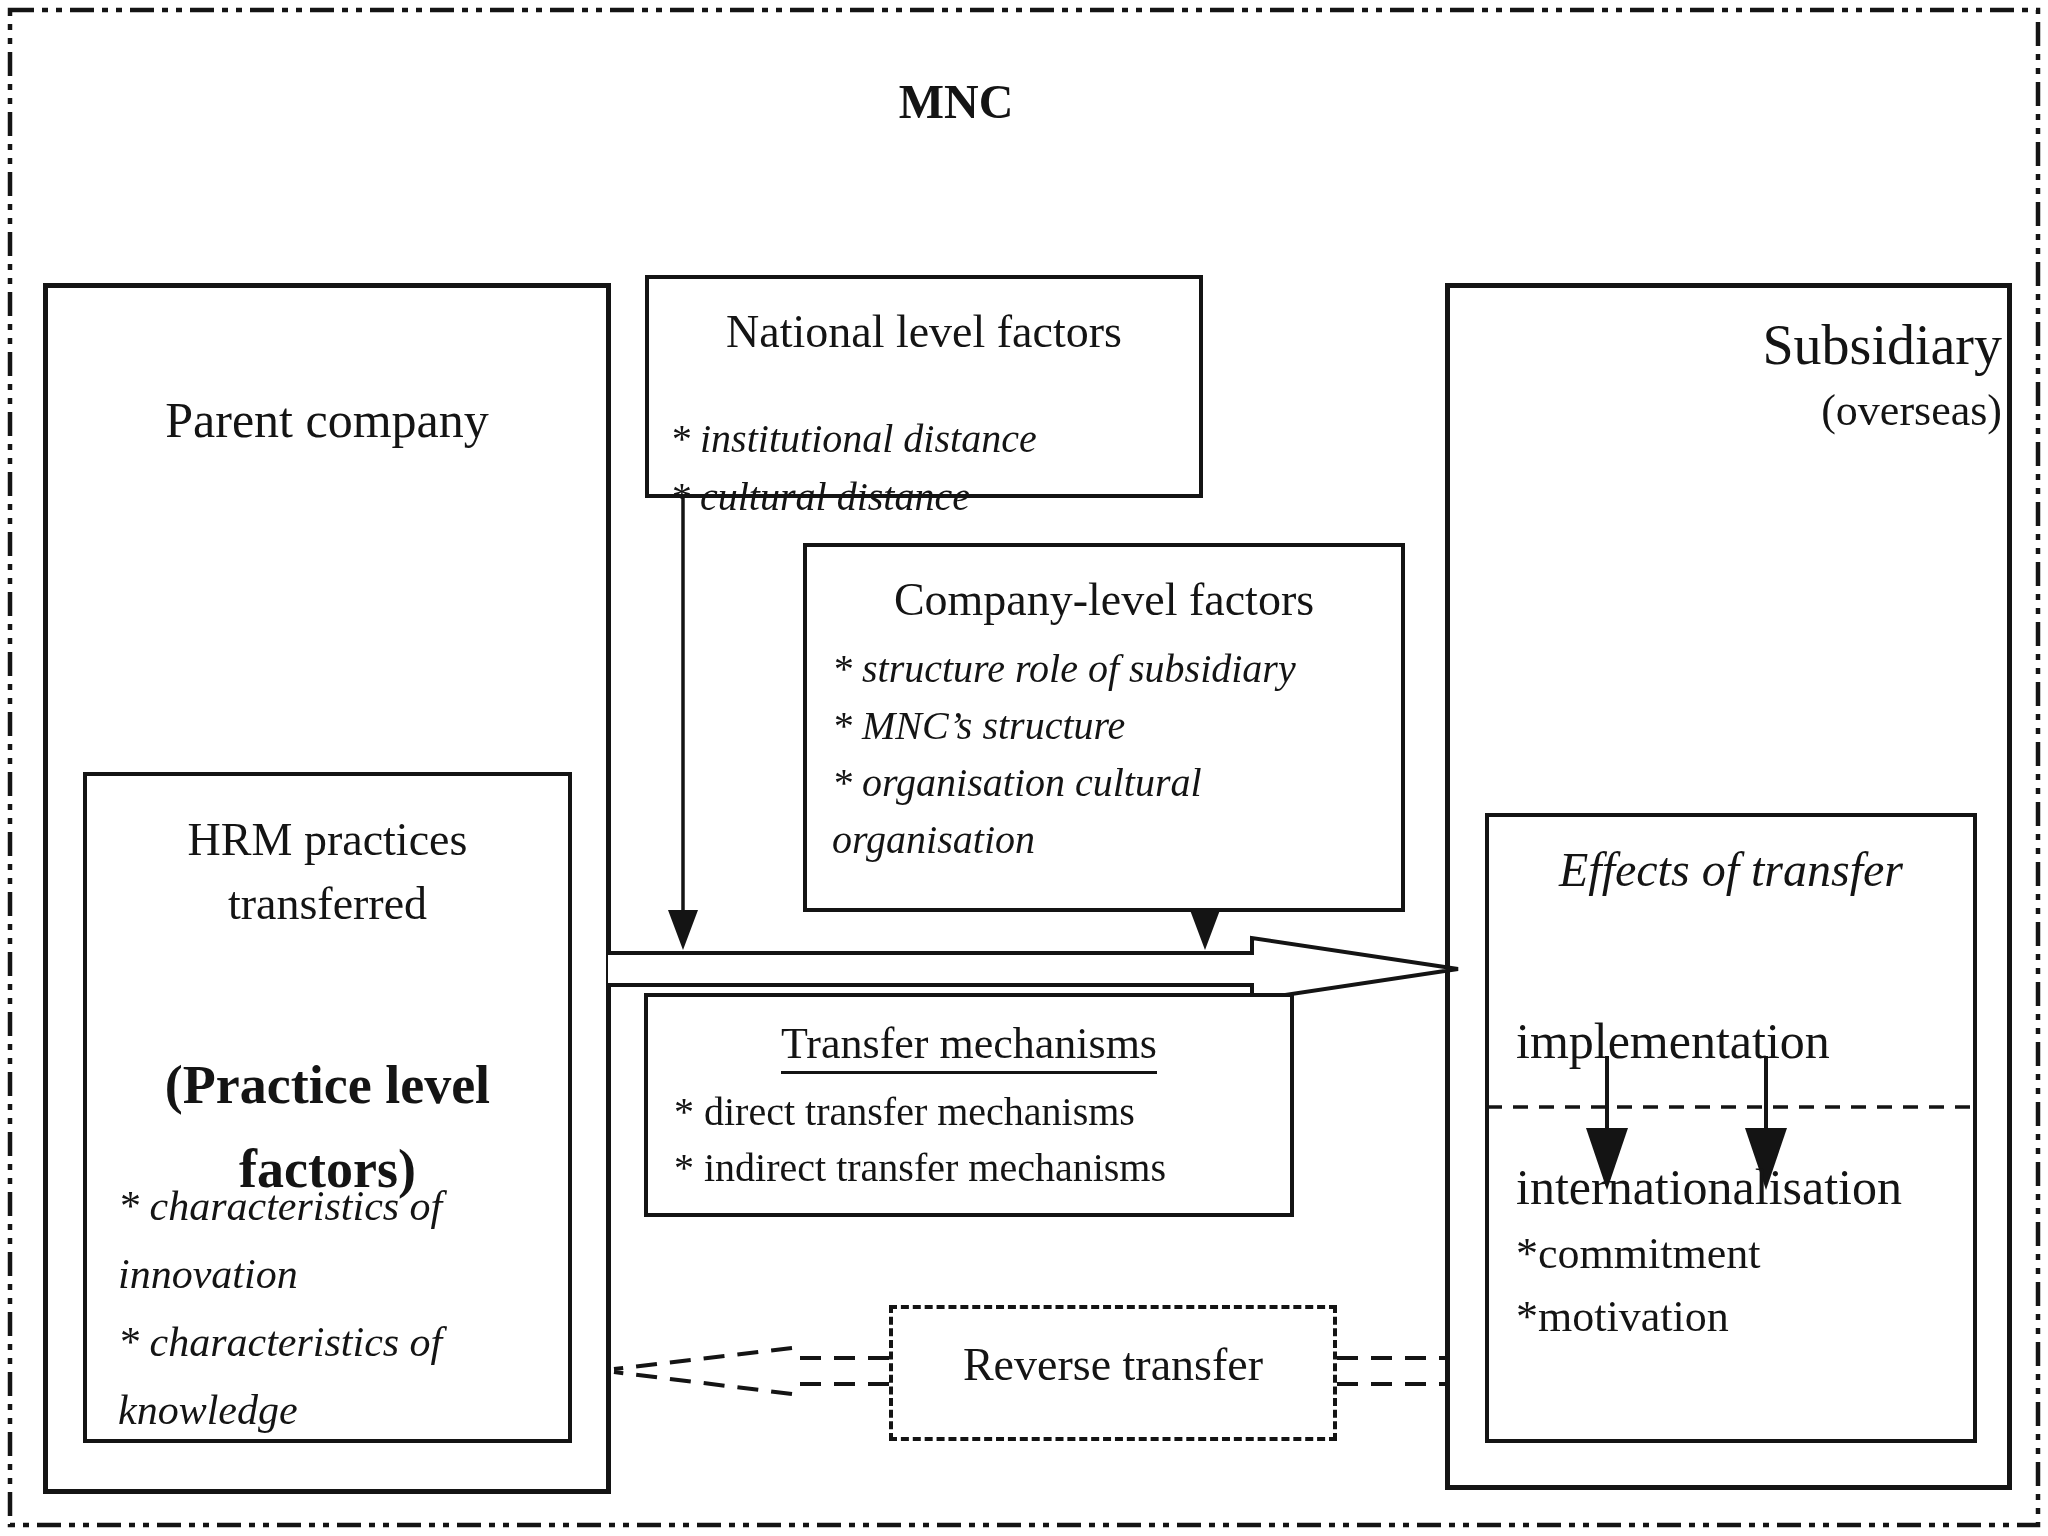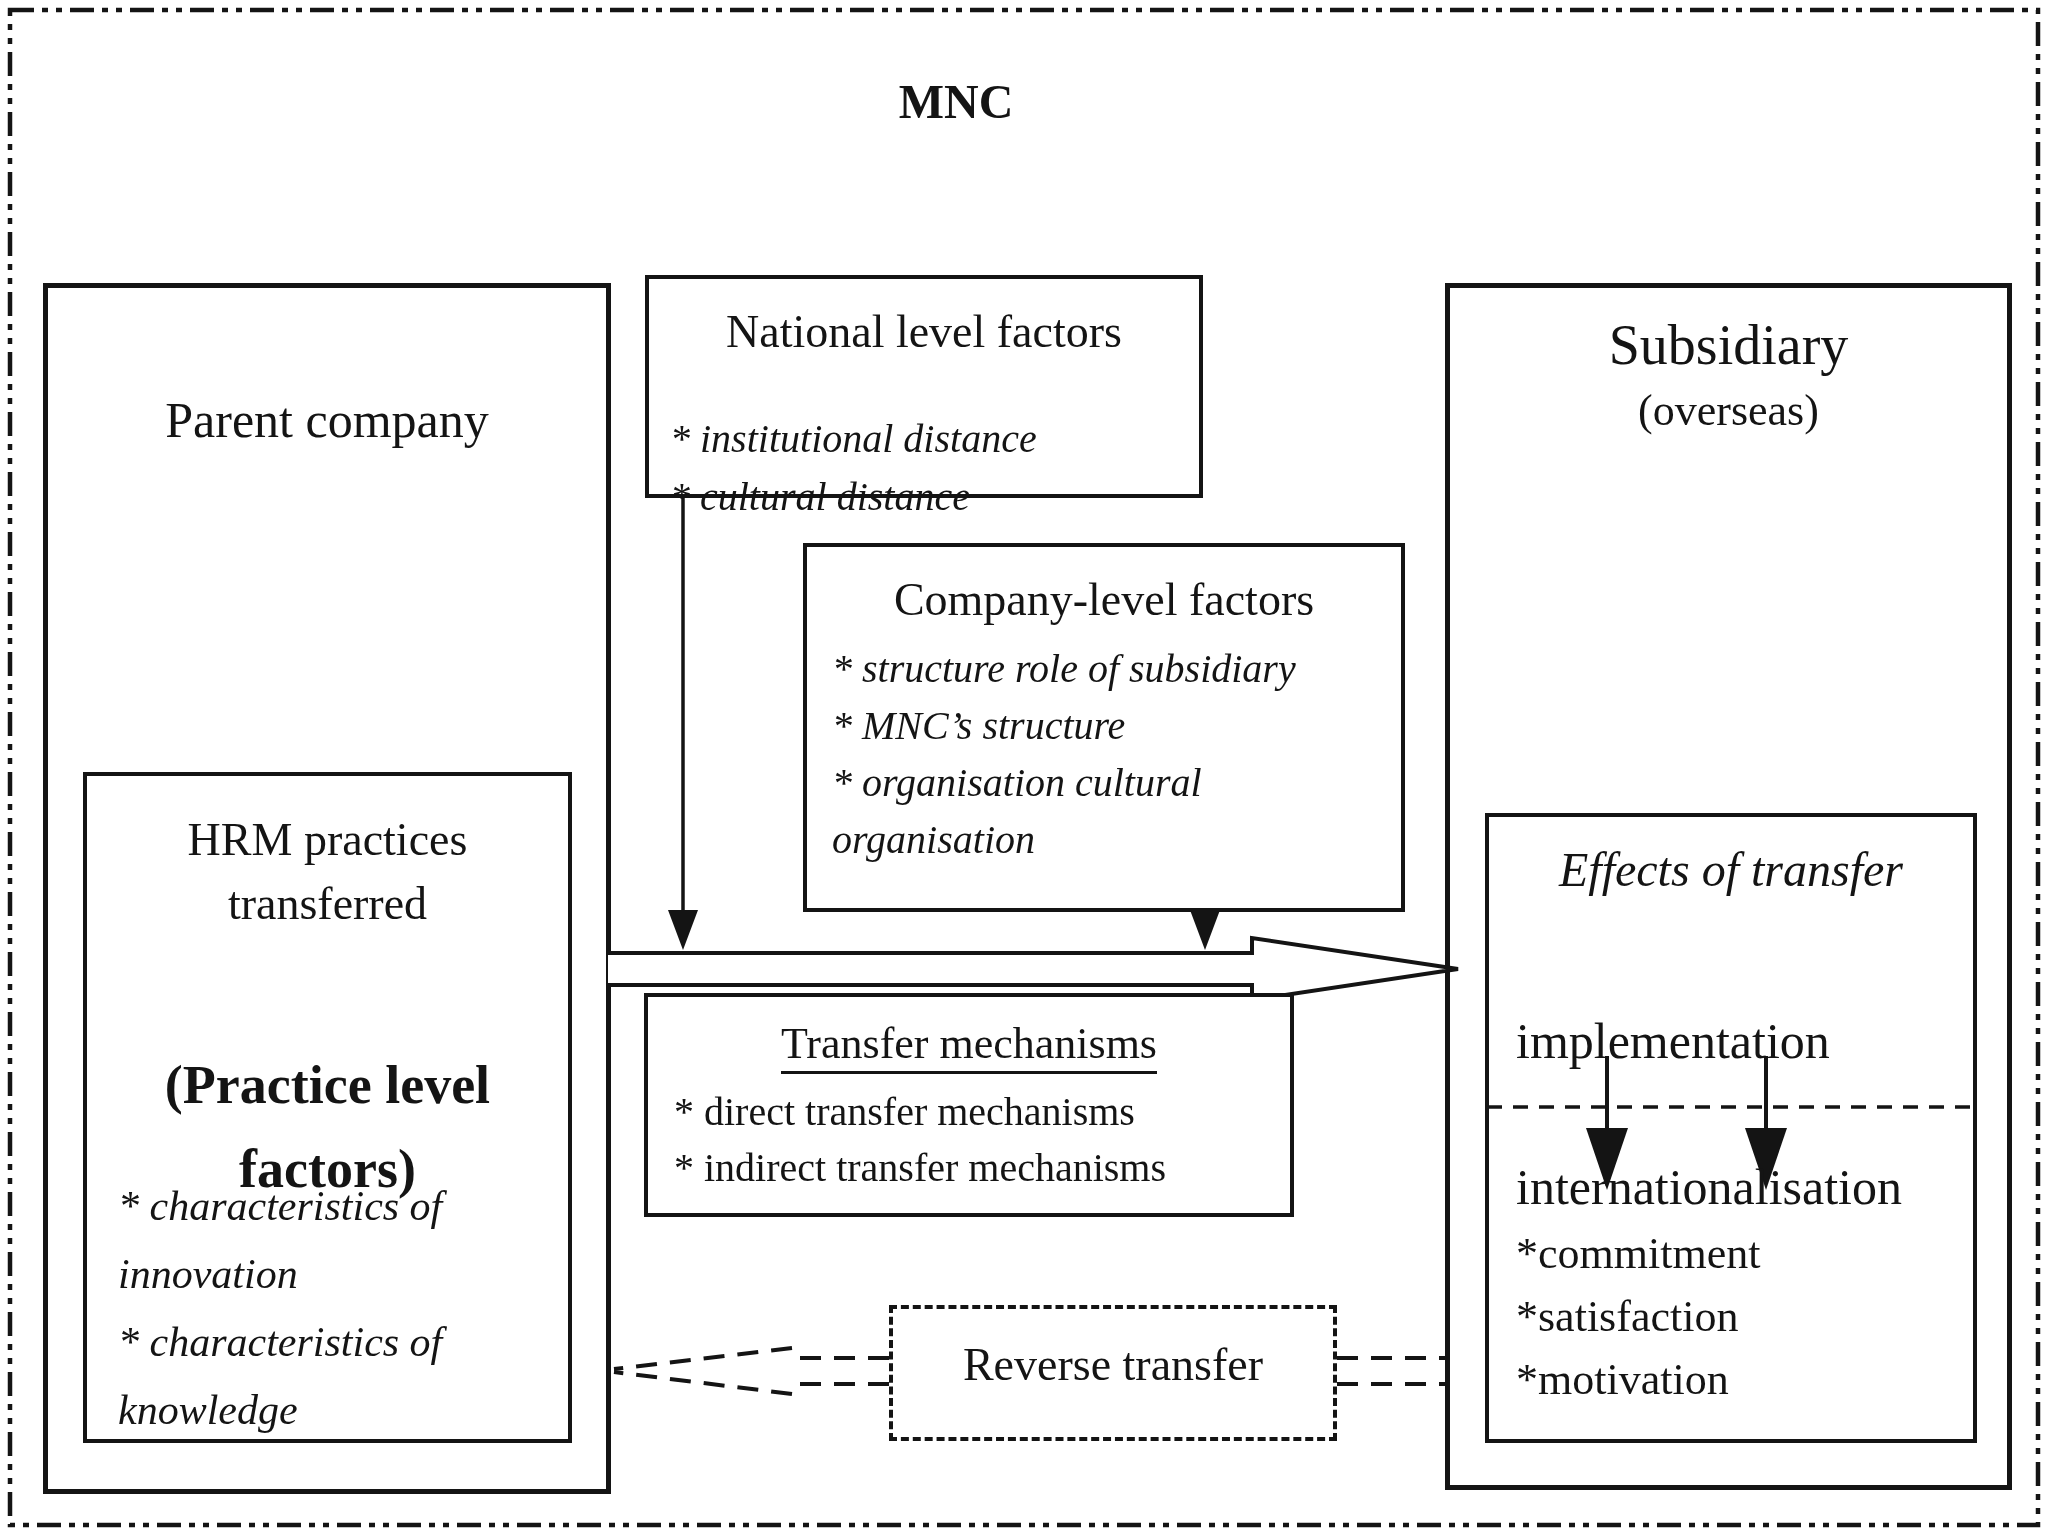--- a/index.html
+++ b/index.html
@@ -106,32 +106,31 @@
 
   <div class="txt center" style="left:654px;top:1018px;width:630px;font-size:44px;">
     <span class="underline-span">Transfer mechanisms</span>
   </div>
 
   <div class="txt" style="left:674px;top:1084px;width:600px;font-size:40px;line-height:56px;">
     <span style="display:block">* direct transfer mechanisms</span>
     <span style="display:block">* indirect transfer mechanisms</span>
   </div>
 
-  <div class="txt center" style="left:1455px;top:312px;width:547px;line-height:66px;">
+  <div class="txt center" style="left:1455px;top:312px;width:547px;line-height:66px;text-align:right;">
     <span style="display:block;font-size:56px;">Subsidiary</span>
     <span style="display:block;font-size:44px;">(overseas)</span>
   </div>
 
   <div class="txt center it" style="left:1495px;top:842px;width:472px;font-size:48px;">Effects of transfer</div>
 
   <div class="txt" style="left:1516px;top:1012px;font-size:50px;">implementation</div>
 
   <div class="txt" style="left:1516px;top:1158px;font-size:50px;">internationalisation</div>
 
   <div class="txt" style="left:1516px;top:1222px;width:450px;font-size:44px;line-height:63px;">
     <span style="display:block">*commitment</span>
-    <span style="display:block">*satisfaction</span>
     <span style="display:block">*motivation</span>
   </div>
 
   <div class="txt center" style="left:899px;top:1338px;width:428px;font-size:46px;z-index:6;">Reverse transfer</div>
 
 </div>
 
 </body></html>

